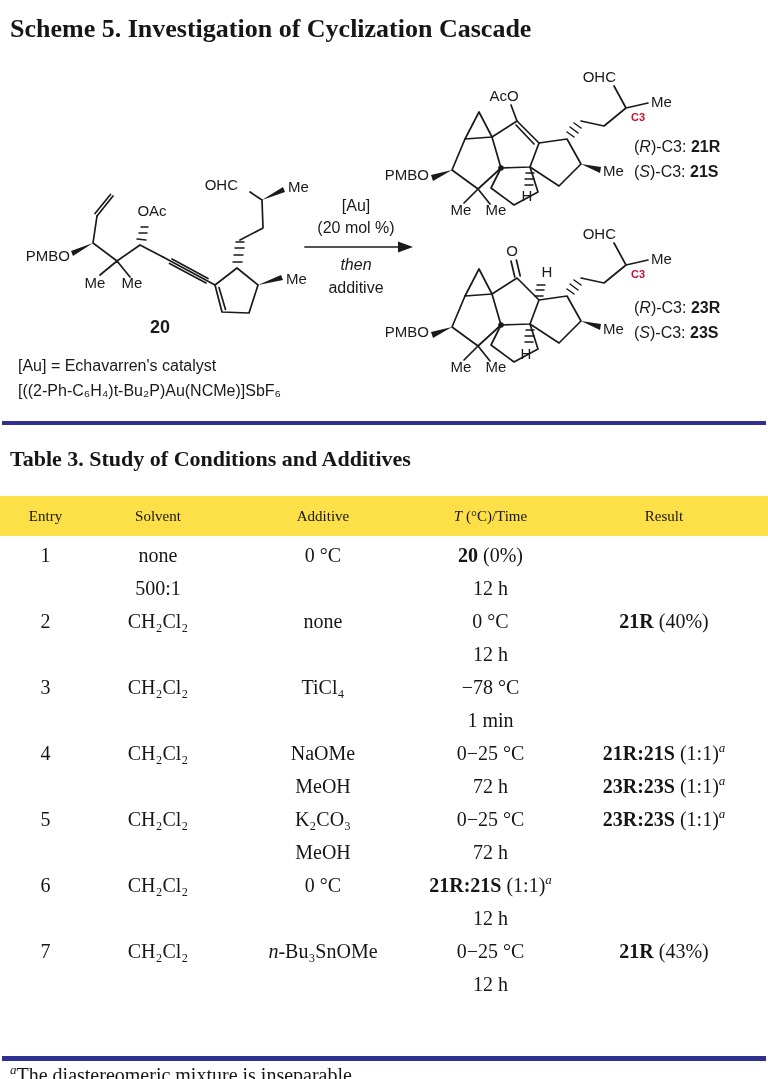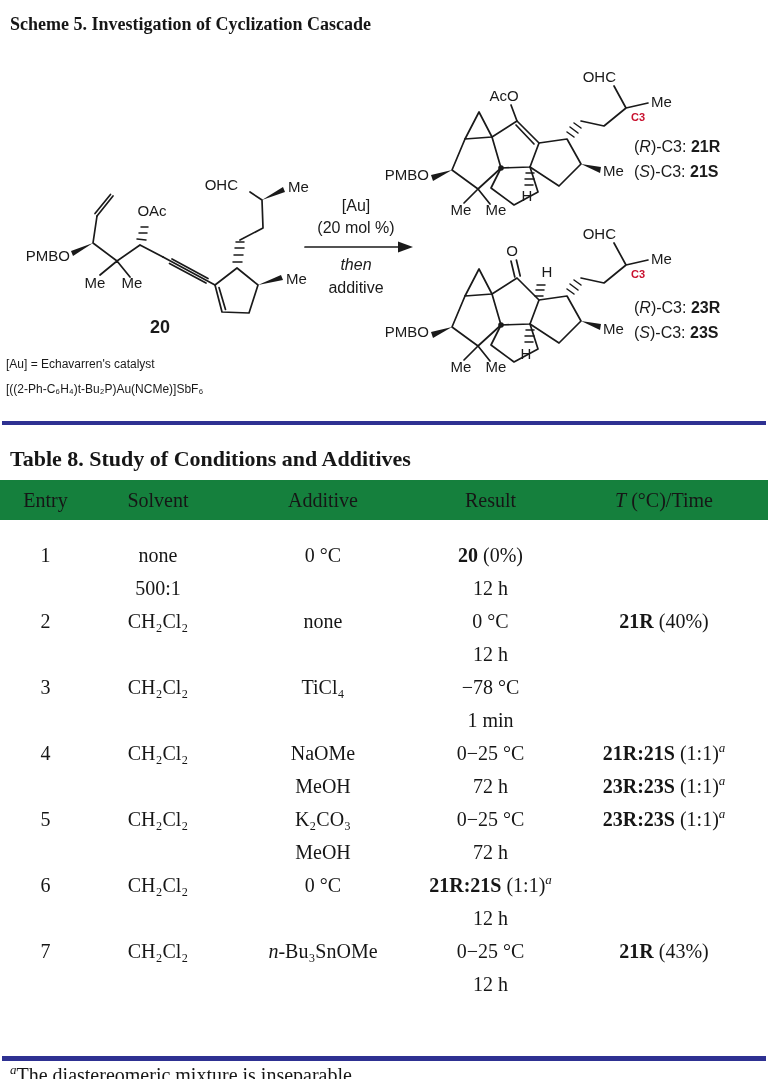--- a/index.html
+++ b/index.html
@@ -1,45 +1,45 @@
 <!DOCTYPE html>
 <html><head>
 <meta charset="utf-8">
 <style>
   html,body{margin:0;padding:0;}
   body{
     width:768px;height:1079px;position:relative;background:#ffffff;
     font-family:"Liberation Serif","DejaVu Serif",serif;color:#161616;overflow:hidden;
   }
-  .scheme-title{position:absolute;left:10px;top:14px;font-size:18px;font-weight:700;}
+  .scheme-title{position:absolute;left:10px;top:14px;font-size:26px;font-weight:700;}
   .table-title{position:absolute;left:10px;top:446px;font-size:22px;font-weight:700;}
   .divider{position:absolute;left:2px;right:2px;background:#2e3192;}
   #div-mid{top:421px;height:4px;}
   #div-bot{top:1056px;height:5px;}
   .scheme-wrap{position:absolute;left:0;top:55px;width:768px;height:368px;}
-  .cat-note{position:absolute;left:6px;font-family:"Liberation Sans","DejaVu Sans",sans-serif;
-    font-size:12px;color:#1a1a1a;white-space:pre;}
+  .cat-note{position:absolute;left:18px;font-family:"Liberation Sans","DejaVu Sans",sans-serif;
+    font-size:16px;color:#1a1a1a;white-space:pre;}
   #cat1{top:357px;}
   #cat2{top:382px;text-align:center;}
   
   .bond{stroke:#1a1a1a;stroke-width:1.7;fill:none;stroke-linecap:round;stroke-linejoin:round;}
   .hash{stroke:#1a1a1a;stroke-width:1.5;fill:none;stroke-linecap:round;}
   .wedge{fill:#1a1a1a;stroke:none;}
   .dot{fill:#1a1a1a;stroke:none;}
   .lbl{font-family:"Liberation Sans","DejaVu Sans",sans-serif;font-size:15px;fill:#1a1a1a;}
   .lbl-bold{font-family:"Liberation Sans","DejaVu Sans",sans-serif;font-size:18px;font-weight:700;fill:#1a1a1a;}
   .c3red{font-family:"Liberation Sans","DejaVu Sans",sans-serif;font-size:11px;font-weight:700;fill:#c8102e;}
   .arrtext{font-family:"Liberation Sans","DejaVu Sans",sans-serif;font-size:16px;fill:#1a1a1a;}
   .assign{font-family:"Liberation Sans","DejaVu Sans",sans-serif;font-size:16px;fill:#1a1a1a;}
   .it{font-style:italic;}
   .bd{font-weight:700;}
   
-  .thead{position:absolute;left:0;top:480px;width:768px;height:40px;background:#15803d;
+  .thead{position:absolute;left:0;top:496px;width:768px;height:40px;background:#fde047;
     display:grid;grid-template-columns:75px 150px 180px 155px 1fr;align-items:center;
-    font-size:20px;padding:0 8px;box-sizing:border-box;}
+    font-size:15px;padding:0 8px;box-sizing:border-box;}
   .thead .cell{text-align:center;white-space:pre;}
   .tbody{position:absolute;left:8px;top:539px;width:752px;}
   .trow{display:grid;grid-template-columns:75px 150px 180px 155px 1fr;height:33px;align-items:center;font-size:20px;}
   .cell{text-align:center;white-space:pre;}
   .cell b{font-weight:700;}
   .cell sup,.footnote sup{font-size:13px;font-style:italic;vertical-align:super;line-height:0;}
   .footnote{position:absolute;left:10px;top:1045px;font-size:20px;white-space:pre;margin-top:19px;}
 </style>
 </head>
 <body>
@@ -138,28 +138,28 @@
     <text class="assign" x="634" y="283"><tspan>(</tspan><tspan class="it">S</tspan><tspan>)-C3: </tspan><tspan class="bd">23S</tspan></text>
   </g>
 </svg>
 </div>
 
 <div class="cat-note" id="cat1">[Au] = Echavarren's catalyst</div>
 <div class="cat-note" id="cat2">[((2-Ph-C₆H₄)t-Bu₂P)Au(NCMe)]SbF₆</div>
 
 <div class="divider" id="div-mid"></div>
 
-<div class="table-title">Table 8. Study of Conditions and Additives</div>
+<div class="table-title">Table 3. Study of Conditions and Additives</div>
 
 <div class="thead">
   <div class="cell">Entry</div>
   <div class="cell">Solvent</div>
   <div class="cell">Additive</div>
+  <div class="cell"><i>T</i><span> (°C)/Time</span></div>
   <div class="cell">Result</div>
-  <div class="cell"><i>T</i><span> (°C)/Time</span></div>
 </div>
 
 <div class="tbody">
   <div class="trow">
     <div class="cell">1</div>
     <div class="cell"><i></i><span>none</span></div>
     <div class="cell">0 °C</div>
     <div class="cell"><b>20</b><span> (0%)</span><sup></sup></div>
   </div>
   <div class="trow">

